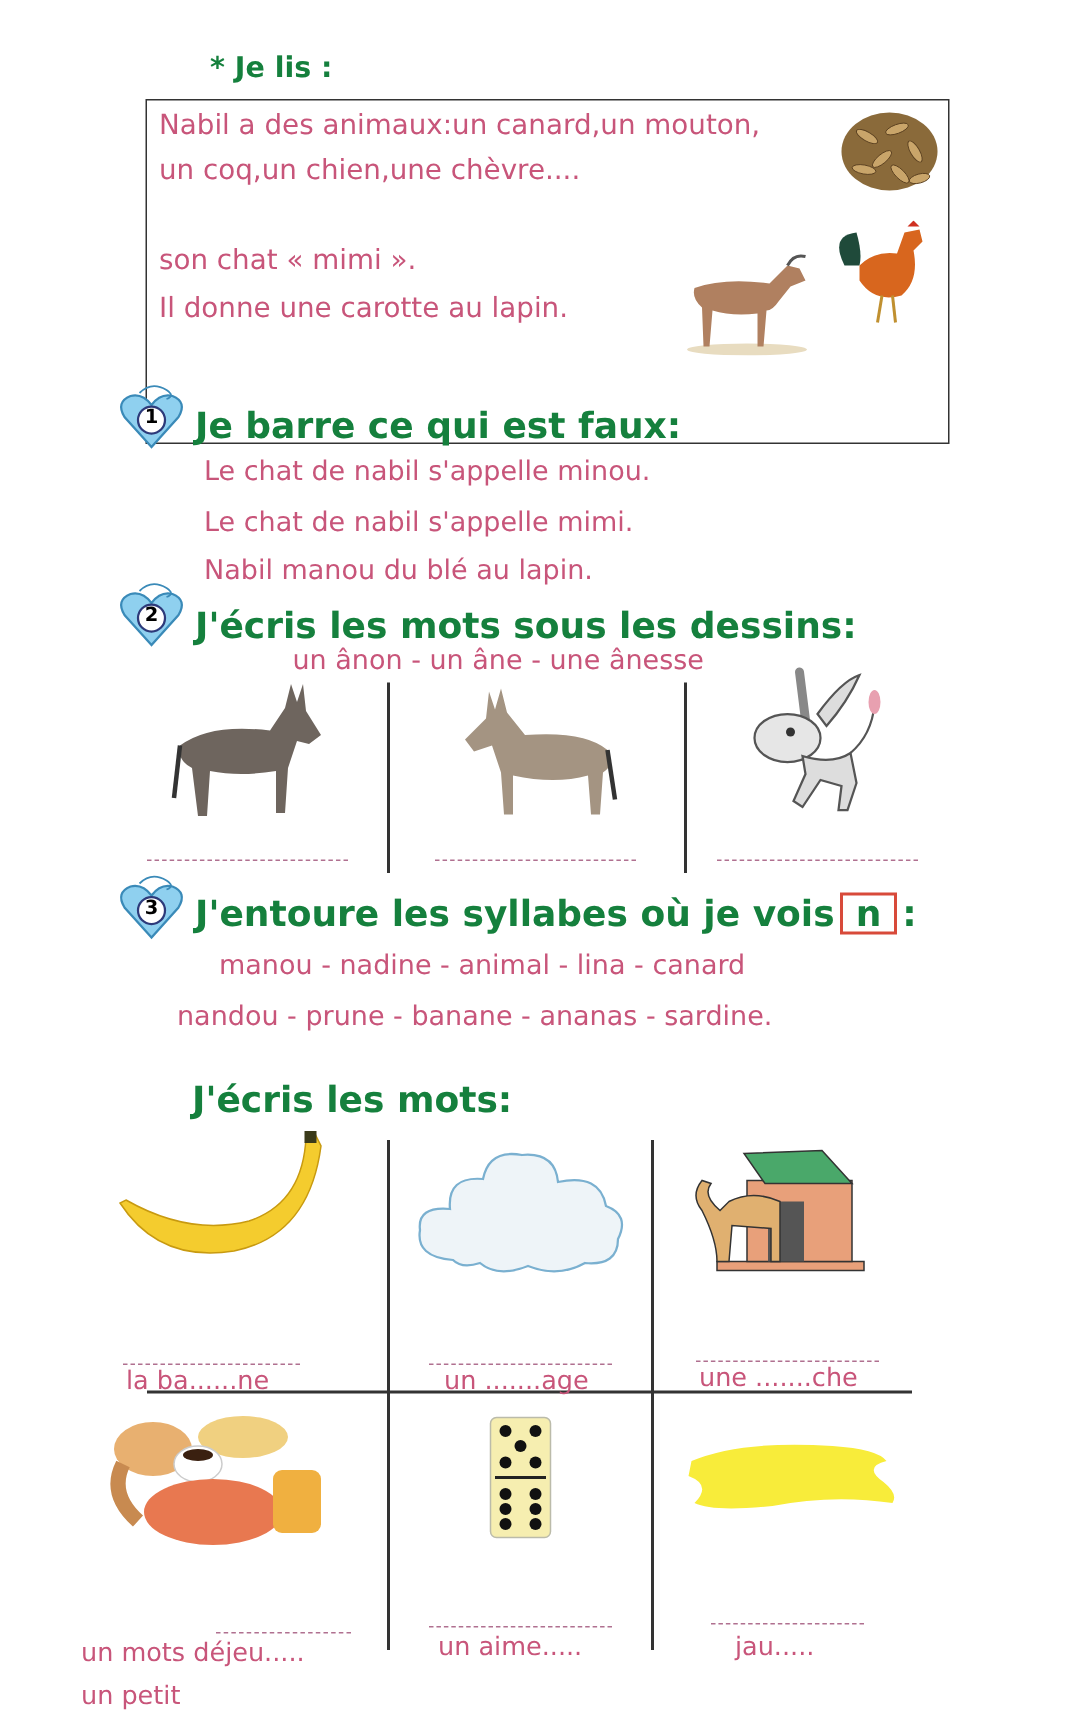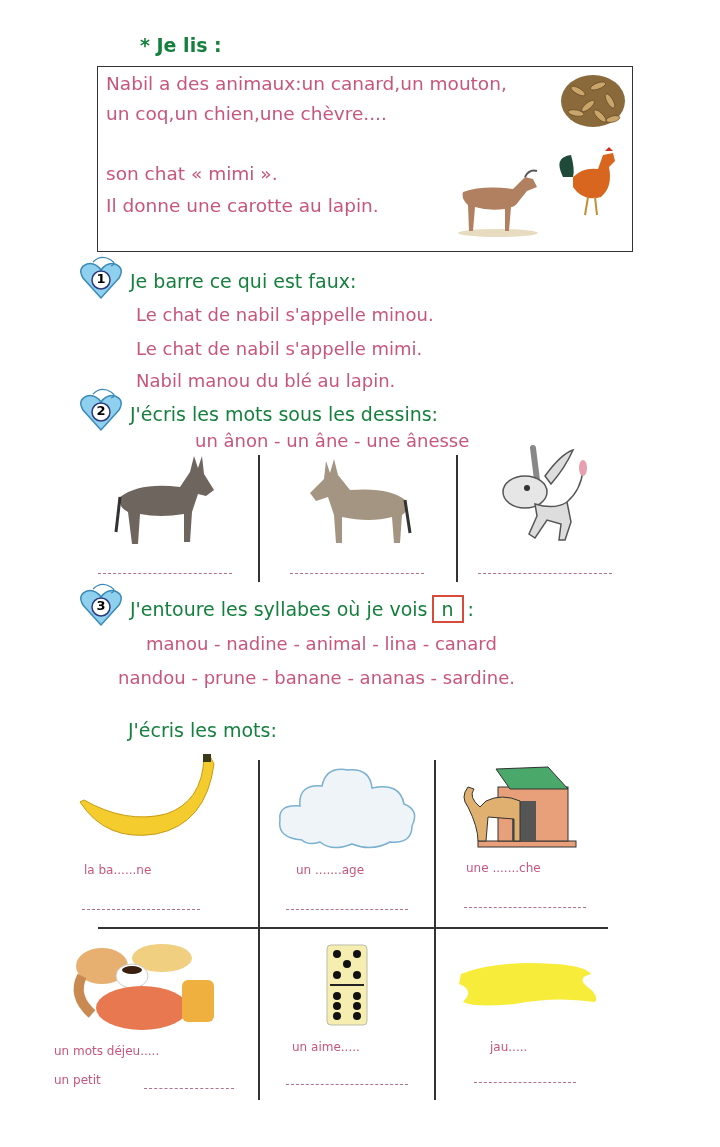--- a/index.html
+++ b/index.html
@@ -2,29 +2,29 @@
 <html><head>
 <meta charset="utf-8">
 <style>
   html, body { margin:0; padding:0; }
   body { width:720px; height:1147px; background:#ffffff; position:relative; overflow:hidden;
          font-family:"DejaVu Sans", sans-serif; }
   .pink { color:#c8557a; }
   .blue { color:#15803d; }
   .abs { position:absolute; }
   .title { font-size:19px; font-weight:bold; }
-  .reading-box { position:absolute; left:97px; top:66px; width:536px; height:186px; border:1.5px solid #333; box-sizing:border-box; }
+  .reading-box { position:absolute; left:97px; top:66px; width:536px; height:230px; border:1.5px solid #333; box-sizing:border-box; }
   .rline { position:absolute; left:8px; font-size:18.5px; white-space:nowrap; }
-  .heading { font-size:19px; font-weight:normal; white-space:nowrap; }
+  .heading { font-size:24px; font-weight:bold; white-space:nowrap; }
   .item { font-size:18px; white-space:nowrap; }
   .heart { position:absolute; width:48px; height:46px; }
   .vline { position:absolute; width:1.5px; background:#333; }
   .hline { position:absolute; height:1.5px; background:#333; }
   .dots { position:absolute; border-bottom:1.5px dashed #b07090; height:0; }
-  .word { font-size:12px; white-space:nowrap; }
+  .word { font-size:17px; white-space:nowrap;margin-top:48px; }
   .nbox { display:inline-block; border:2px solid #d84a3a; padding:0 8px; margin:0 4px; line-height:24px; }
 </style>
 </head>
 <body>
 
 <div class="abs title blue" style="left:140px; top:34px;">* Je lis :</div>
 <div class="reading-box">
   <div class="rline pink" style="top:6px;">Nabil a des animaux:un canard,un mouton,</div>
   <div class="rline pink" style="top:36px;">un coq,un chien,une chèvre....</div>
   <div class="rline pink" style="top:96px;">son chat « mimi ».</div>

